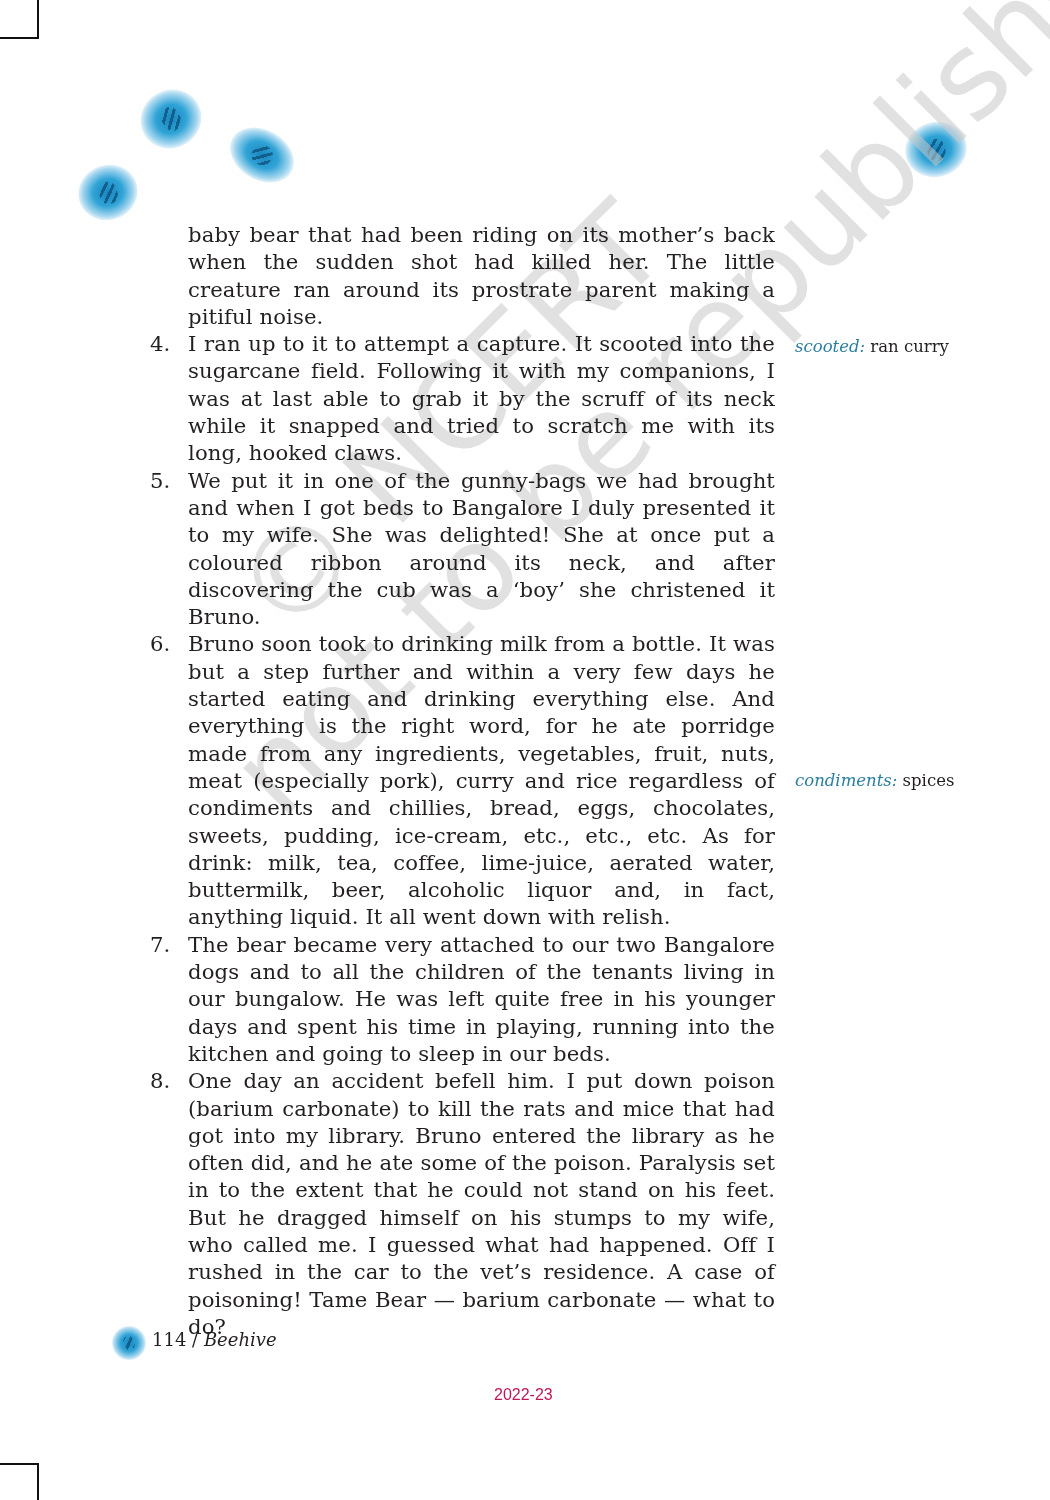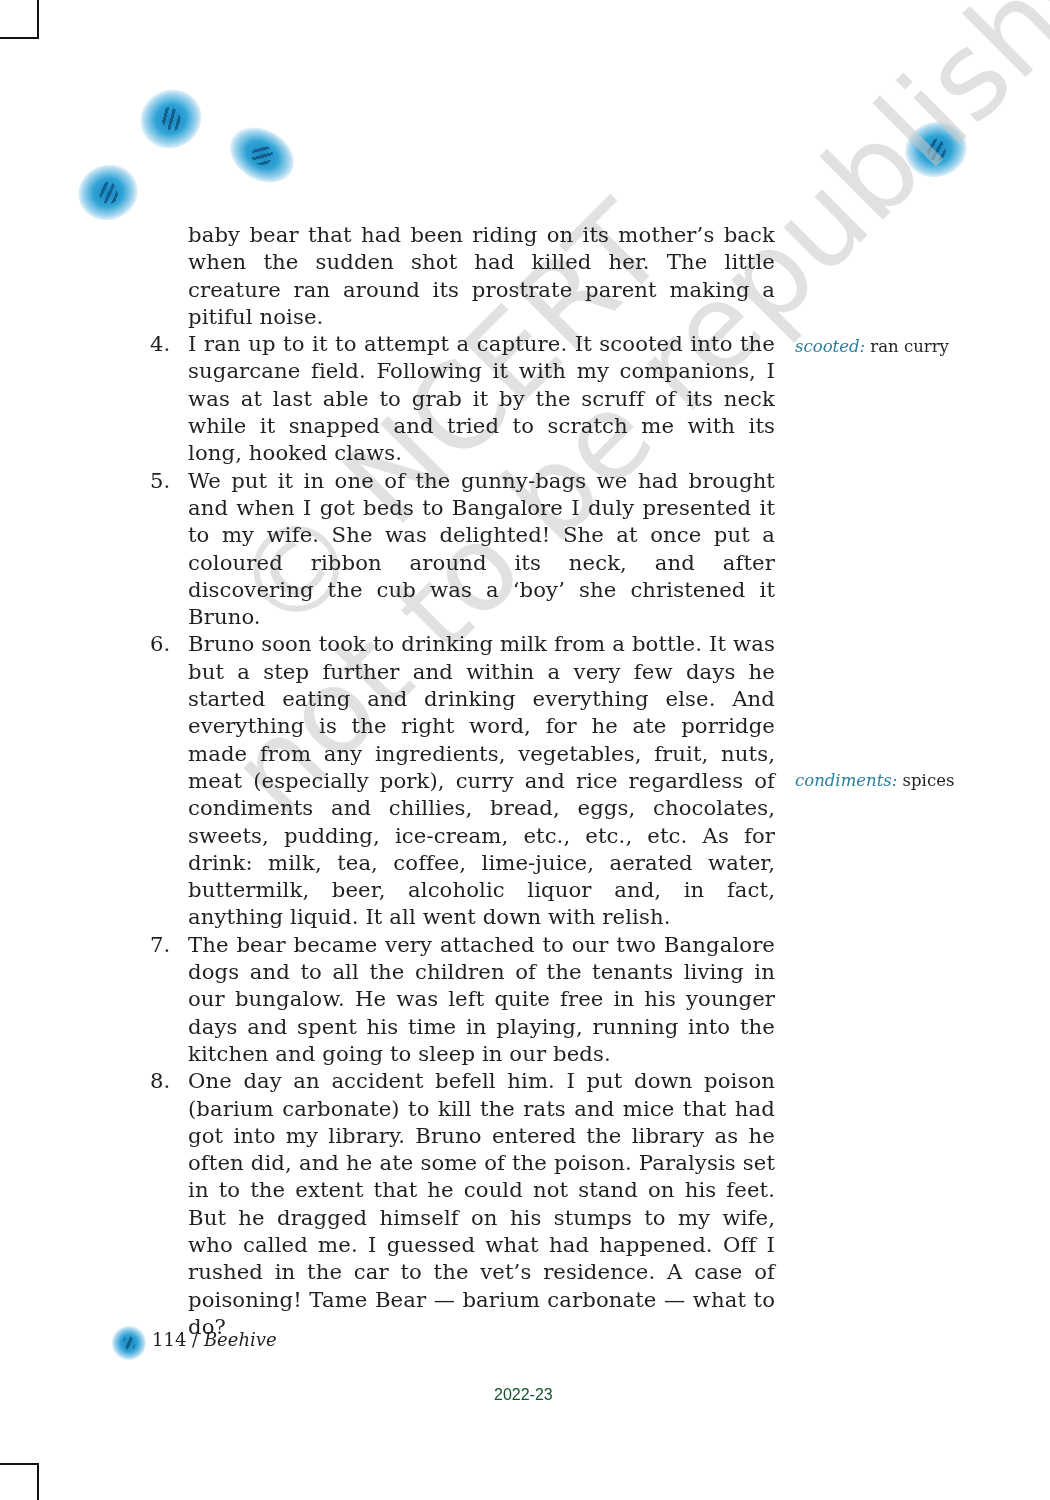--- a/index.html
+++ b/index.html
@@ -39,21 +39,21 @@
     font-family: "DejaVu Sans", sans-serif;
     font-size: 118px; line-height: 125px; white-space: nowrap;
     pointer-events: none; text-align: left;
   }
   .footer {
     position: absolute; left: 152px; top: 1329px; font-size: 18px;
   }
   .footer .book { font-style: italic; }
   .year {
     position: absolute; left: 494px; top: 1386px; font-size: 16px;
-    font-family: "Liberation Sans", sans-serif; color: #14532d;
+    font-family: "Liberation Sans", sans-serif; color: #be185d;
   }
 </style>
 </head>
 <body>
 
 <div class="crop-mark" style="left:37px;top:0;width:2px;height:38px;"></div>
 <div class="crop-mark" style="left:0;top:37px;width:39px;height:2px;"></div>
 <div class="crop-mark" style="left:0;top:1463px;width:39px;height:2px;"></div>
 <div class="crop-mark" style="left:37px;top:1463px;width:2px;height:37px;"></div>
 

